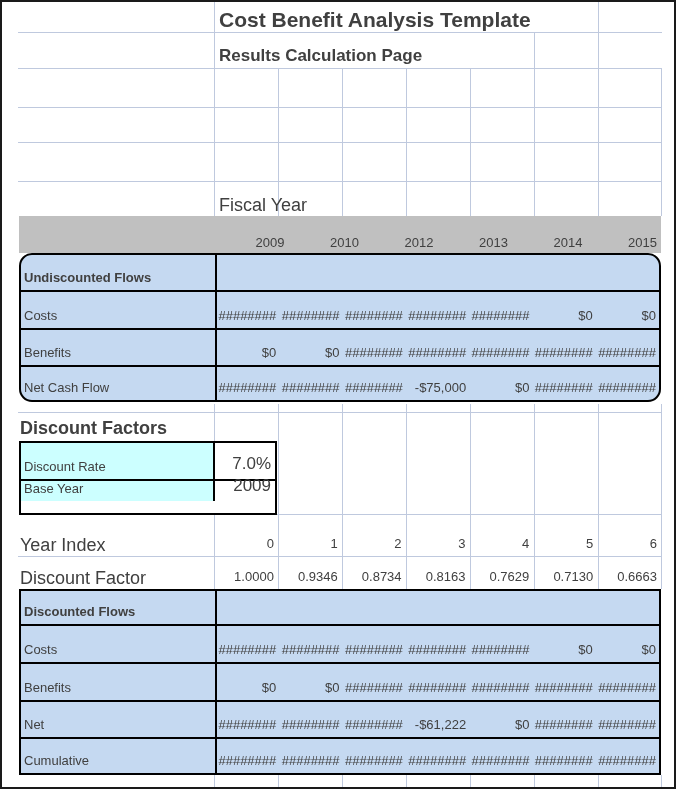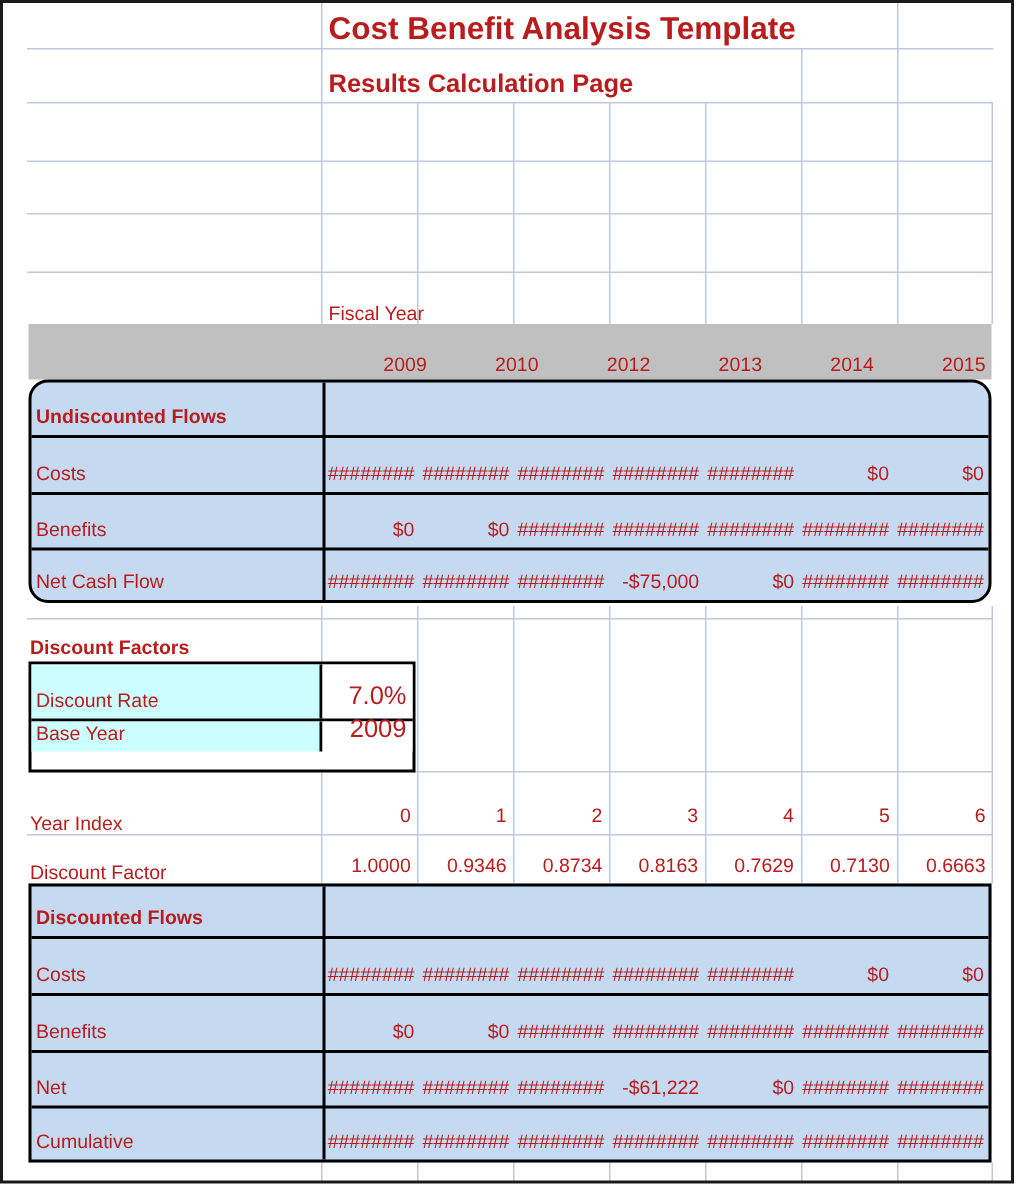--- a/index.html
+++ b/index.html
@@ -1,29 +1,29 @@
 <!DOCTYPE html>
 <html><head>
 <meta charset="utf-8">
 <style>
   html,body{margin:0;padding:0;background:#fff;}
   #sheet{position:relative;width:680px;height:794px;background:#ffffff;
-         font-family:"Liberation Sans","DejaVu Sans",sans-serif;color:#b91c1c;overflow:hidden;}
+         font-family:"Liberation Sans","DejaVu Sans",sans-serif;color:#404040;overflow:hidden;}
   
   .frame{position:absolute;left:0;top:0;width:676px;height:789px;border:2px solid #1a1a1a;
          box-sizing:border-box;pointer-events:none;z-index:30;}
   
   .hl{position:absolute;height:1px;background:#bfc9de;z-index:1;}
   .vl{position:absolute;width:1px;background:#bfc9de;z-index:1;}
   
   .t1{position:absolute;left:219px;top:0;height:32px;display:flex;align-items:flex-end;
       font-size:21px;font-weight:bold;z-index:2;padding-bottom:2px;white-space:nowrap;}
   .t2{position:absolute;left:219px;top:32px;height:34px;display:flex;align-items:flex-end;
       font-size:17px;font-weight:bold;z-index:2;padding-bottom:3px;white-space:nowrap;}
-  .lbl{position:absolute;display:flex;align-items:flex-end;font-size:13px;z-index:2;white-space:nowrap;}
+  .lbl{position:absolute;display:flex;align-items:flex-end;font-size:18px;z-index:2;white-space:nowrap;}
   
   .grayband{position:absolute;left:19px;top:216px;width:642px;height:37px;background:#c0c0c0;z-index:2;}
   .bandvals{position:absolute;left:195px;top:0;width:447px;height:37px;display:flex;}
   .bandvals .cell{padding:0 4px 3px 0;}
   
   .vals{display:flex;width:447px;}
   .cell{flex:1 1 0;display:flex;align-items:flex-end;justify-content:flex-end;
         font-size:13px;overflow:hidden;white-space:nowrap;padding:0 3px 5px 0;}
   
   .btable{position:absolute;left:19px;width:642px;background:#c5d9f1;border:2px solid #000;

